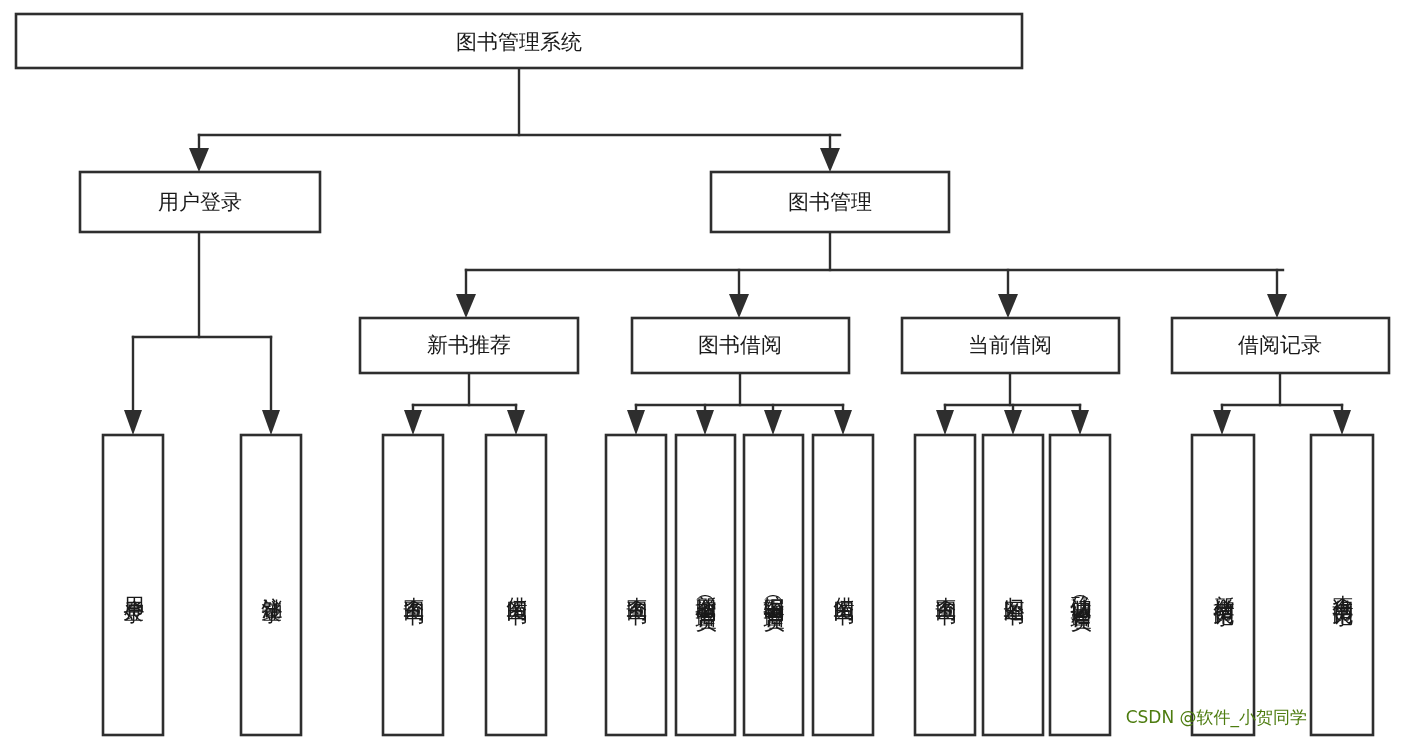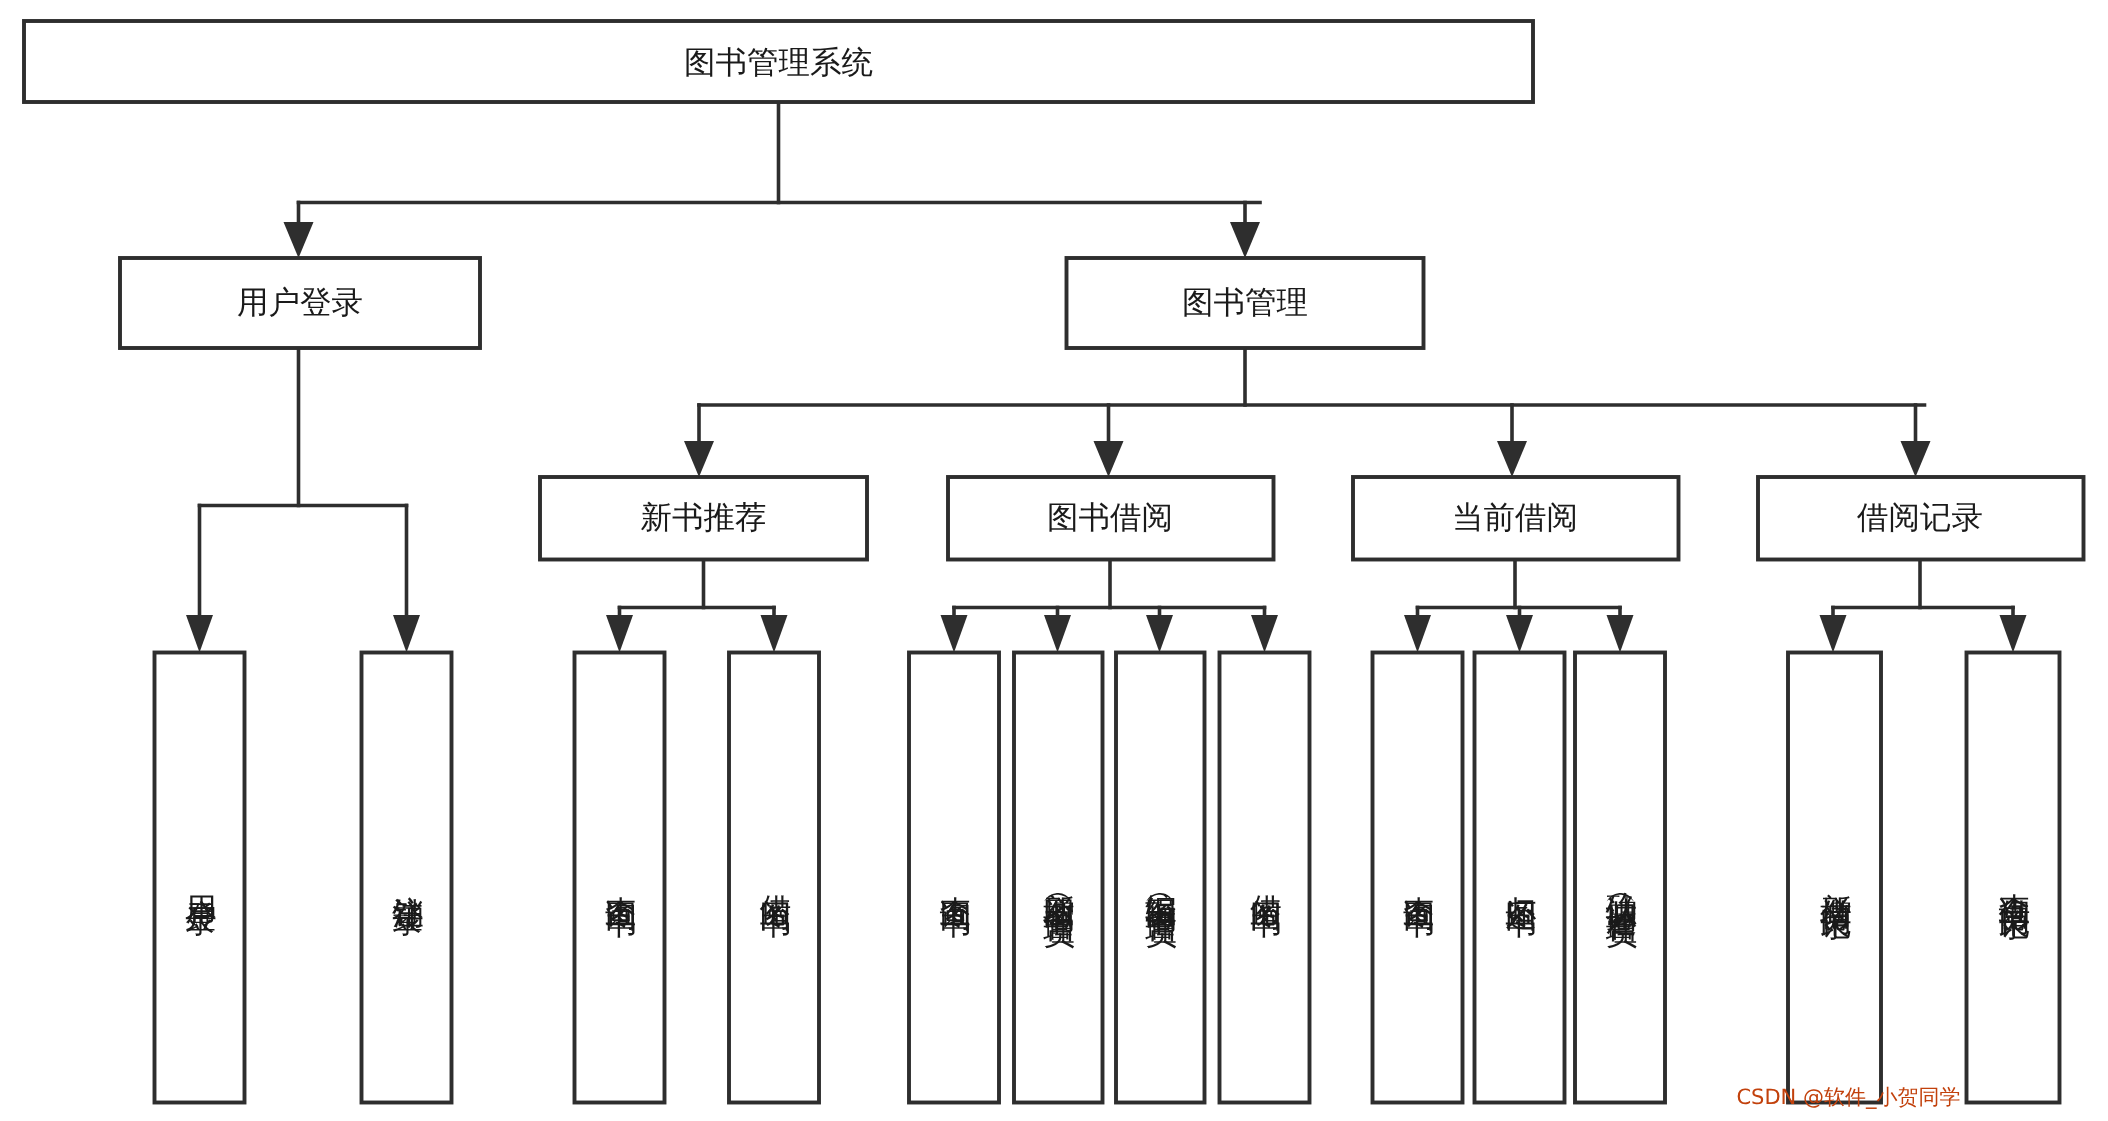--- a/index.html
+++ b/index.html
@@ -56,24 +56,24 @@
     font-size: 21px;
     line-height: 1.0;
     color: #1a1a1a;
     letter-spacing: 2.5px;
     white-space: nowrap;
     pointer-events: none;
   }
   .watermark {
     position: absolute;
     right: 8px;
-    bottom: 6px;
-    font-family: "DejaVu Sans", "Liberation Sans", sans-serif;
-    font-size: 14px;
-    color: #c2410c;
+    bottom: 18px;
+    font-family: "DejaVu Sans", "Liberation Sans", sans-serif;
+    font-size: 17px;
+    color: #4d7c0f;
     white-space: nowrap;
     user-select: none;
   }
 </style>
 </head>
 <body>
 
 <div id="diagram-root">
 
   <svg class="diagram" viewBox="0 0 1405 747" xmlns="http://www.w3.org/2000/svg">

